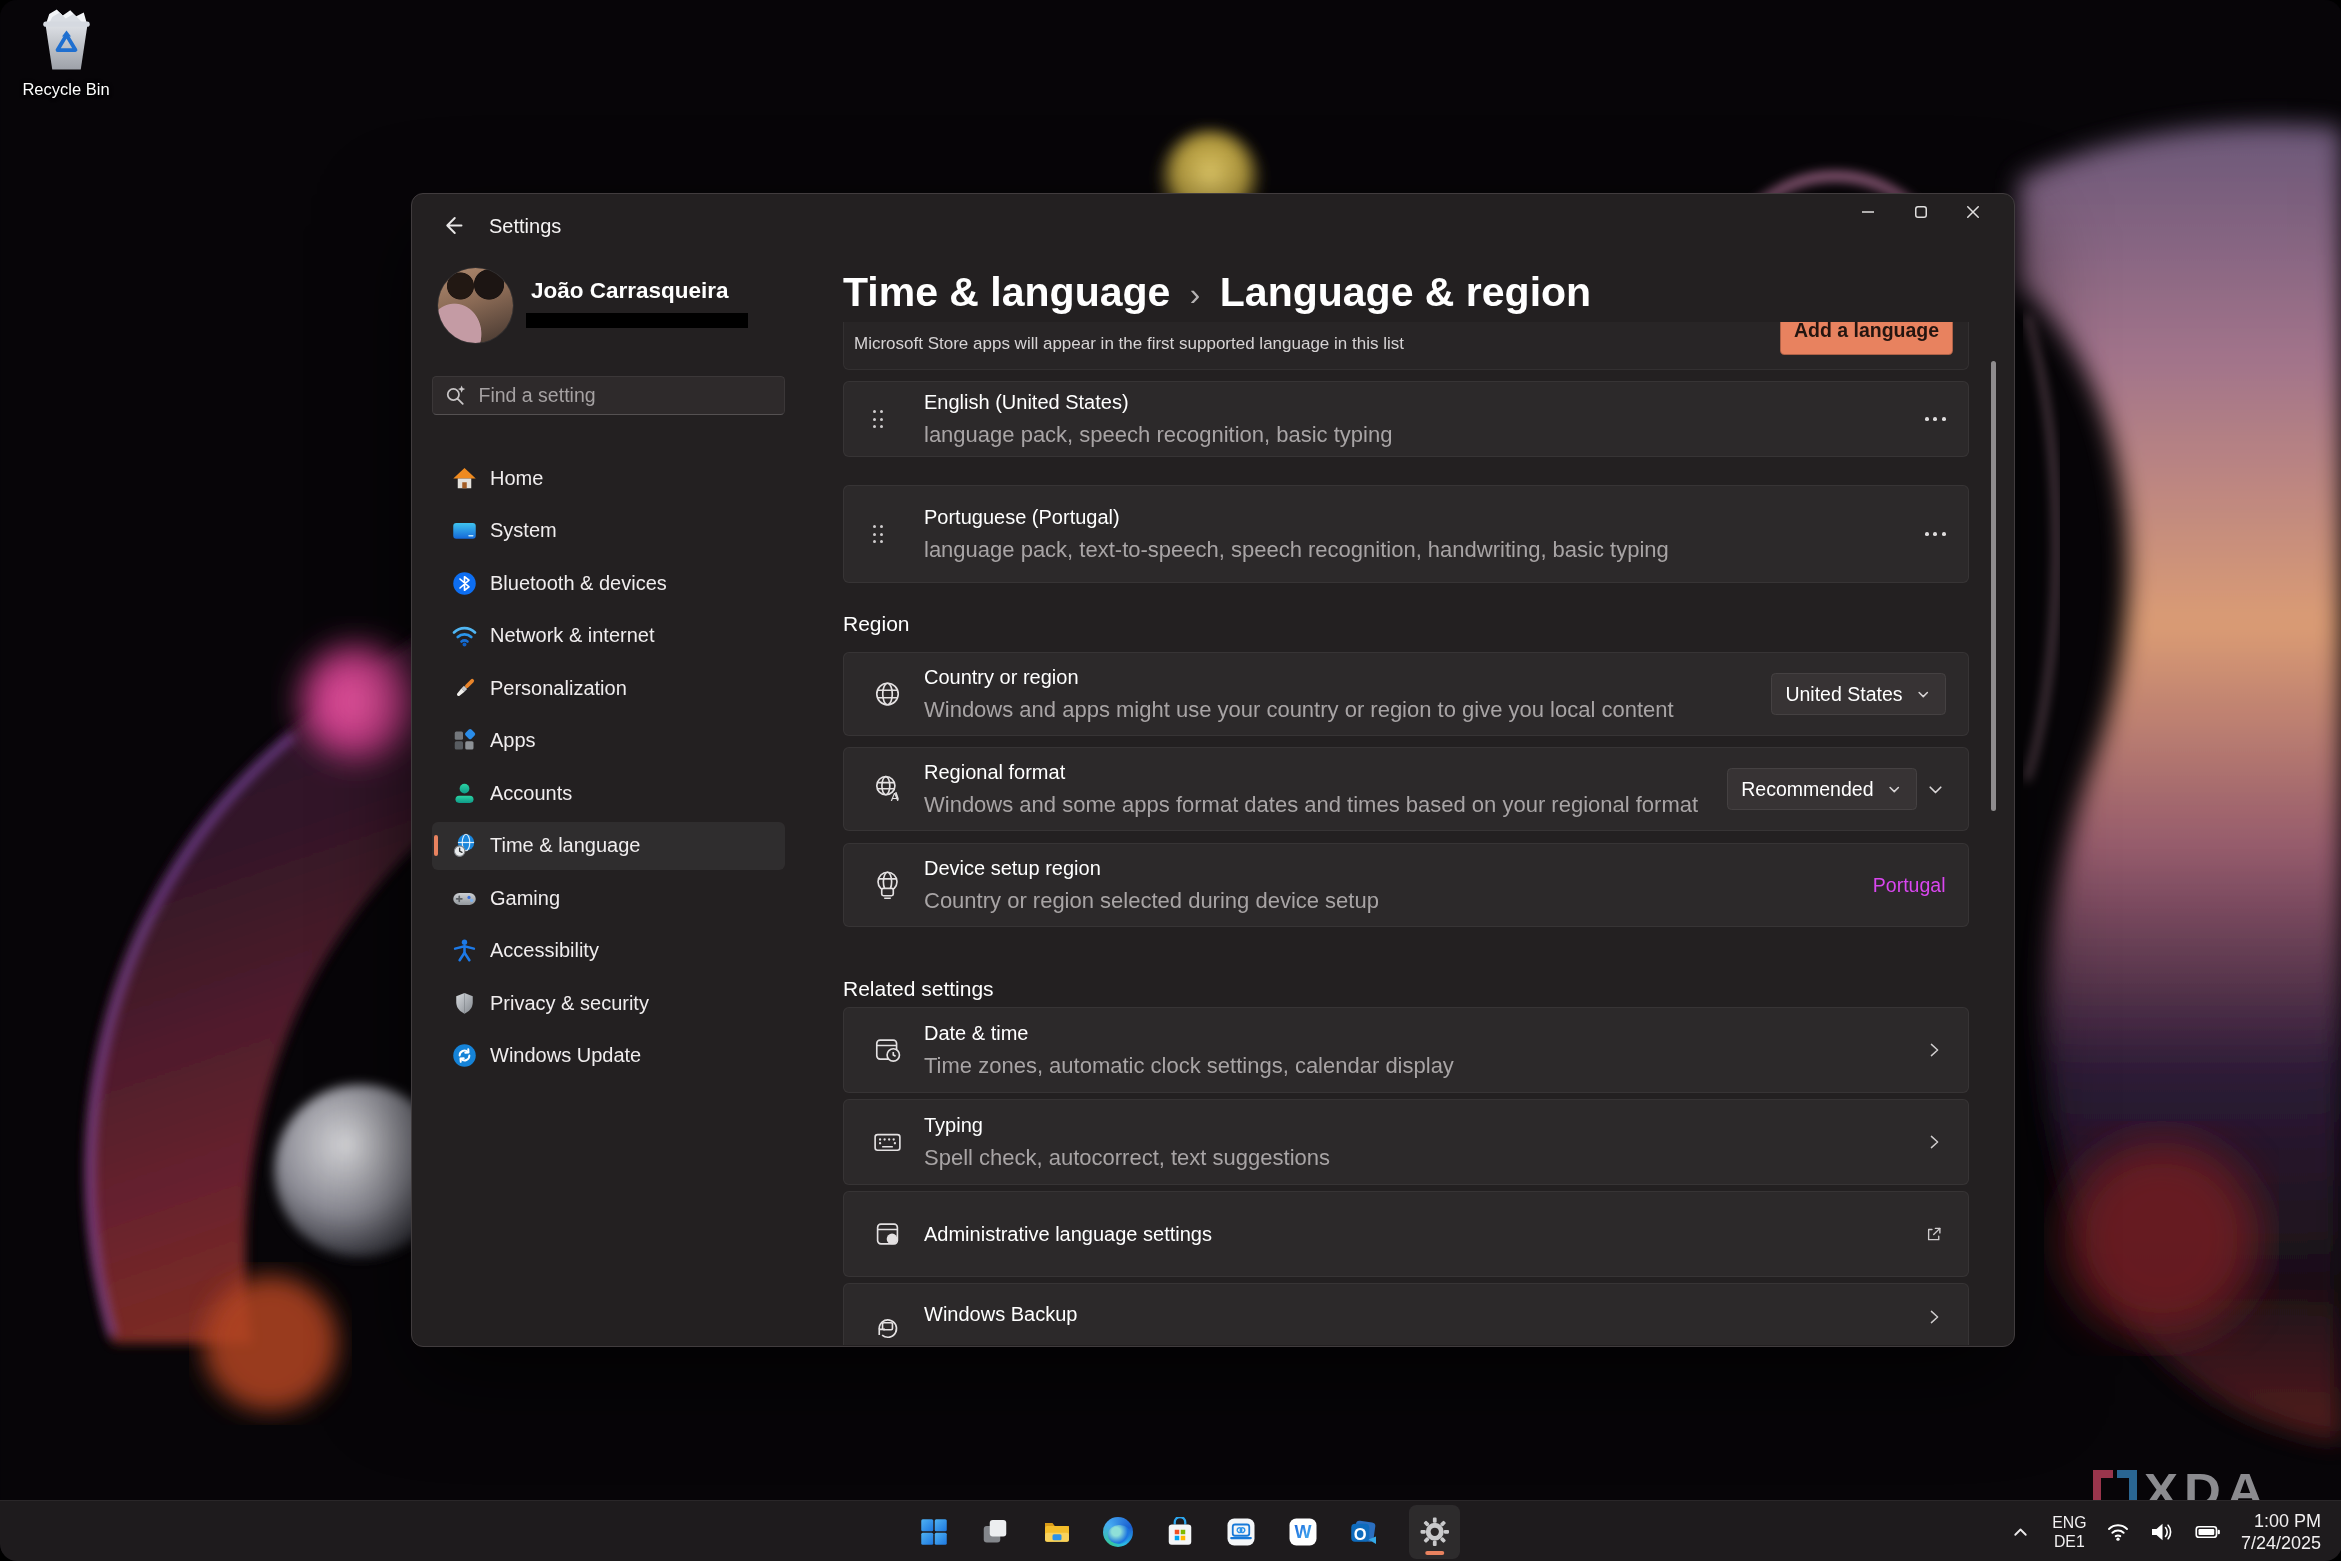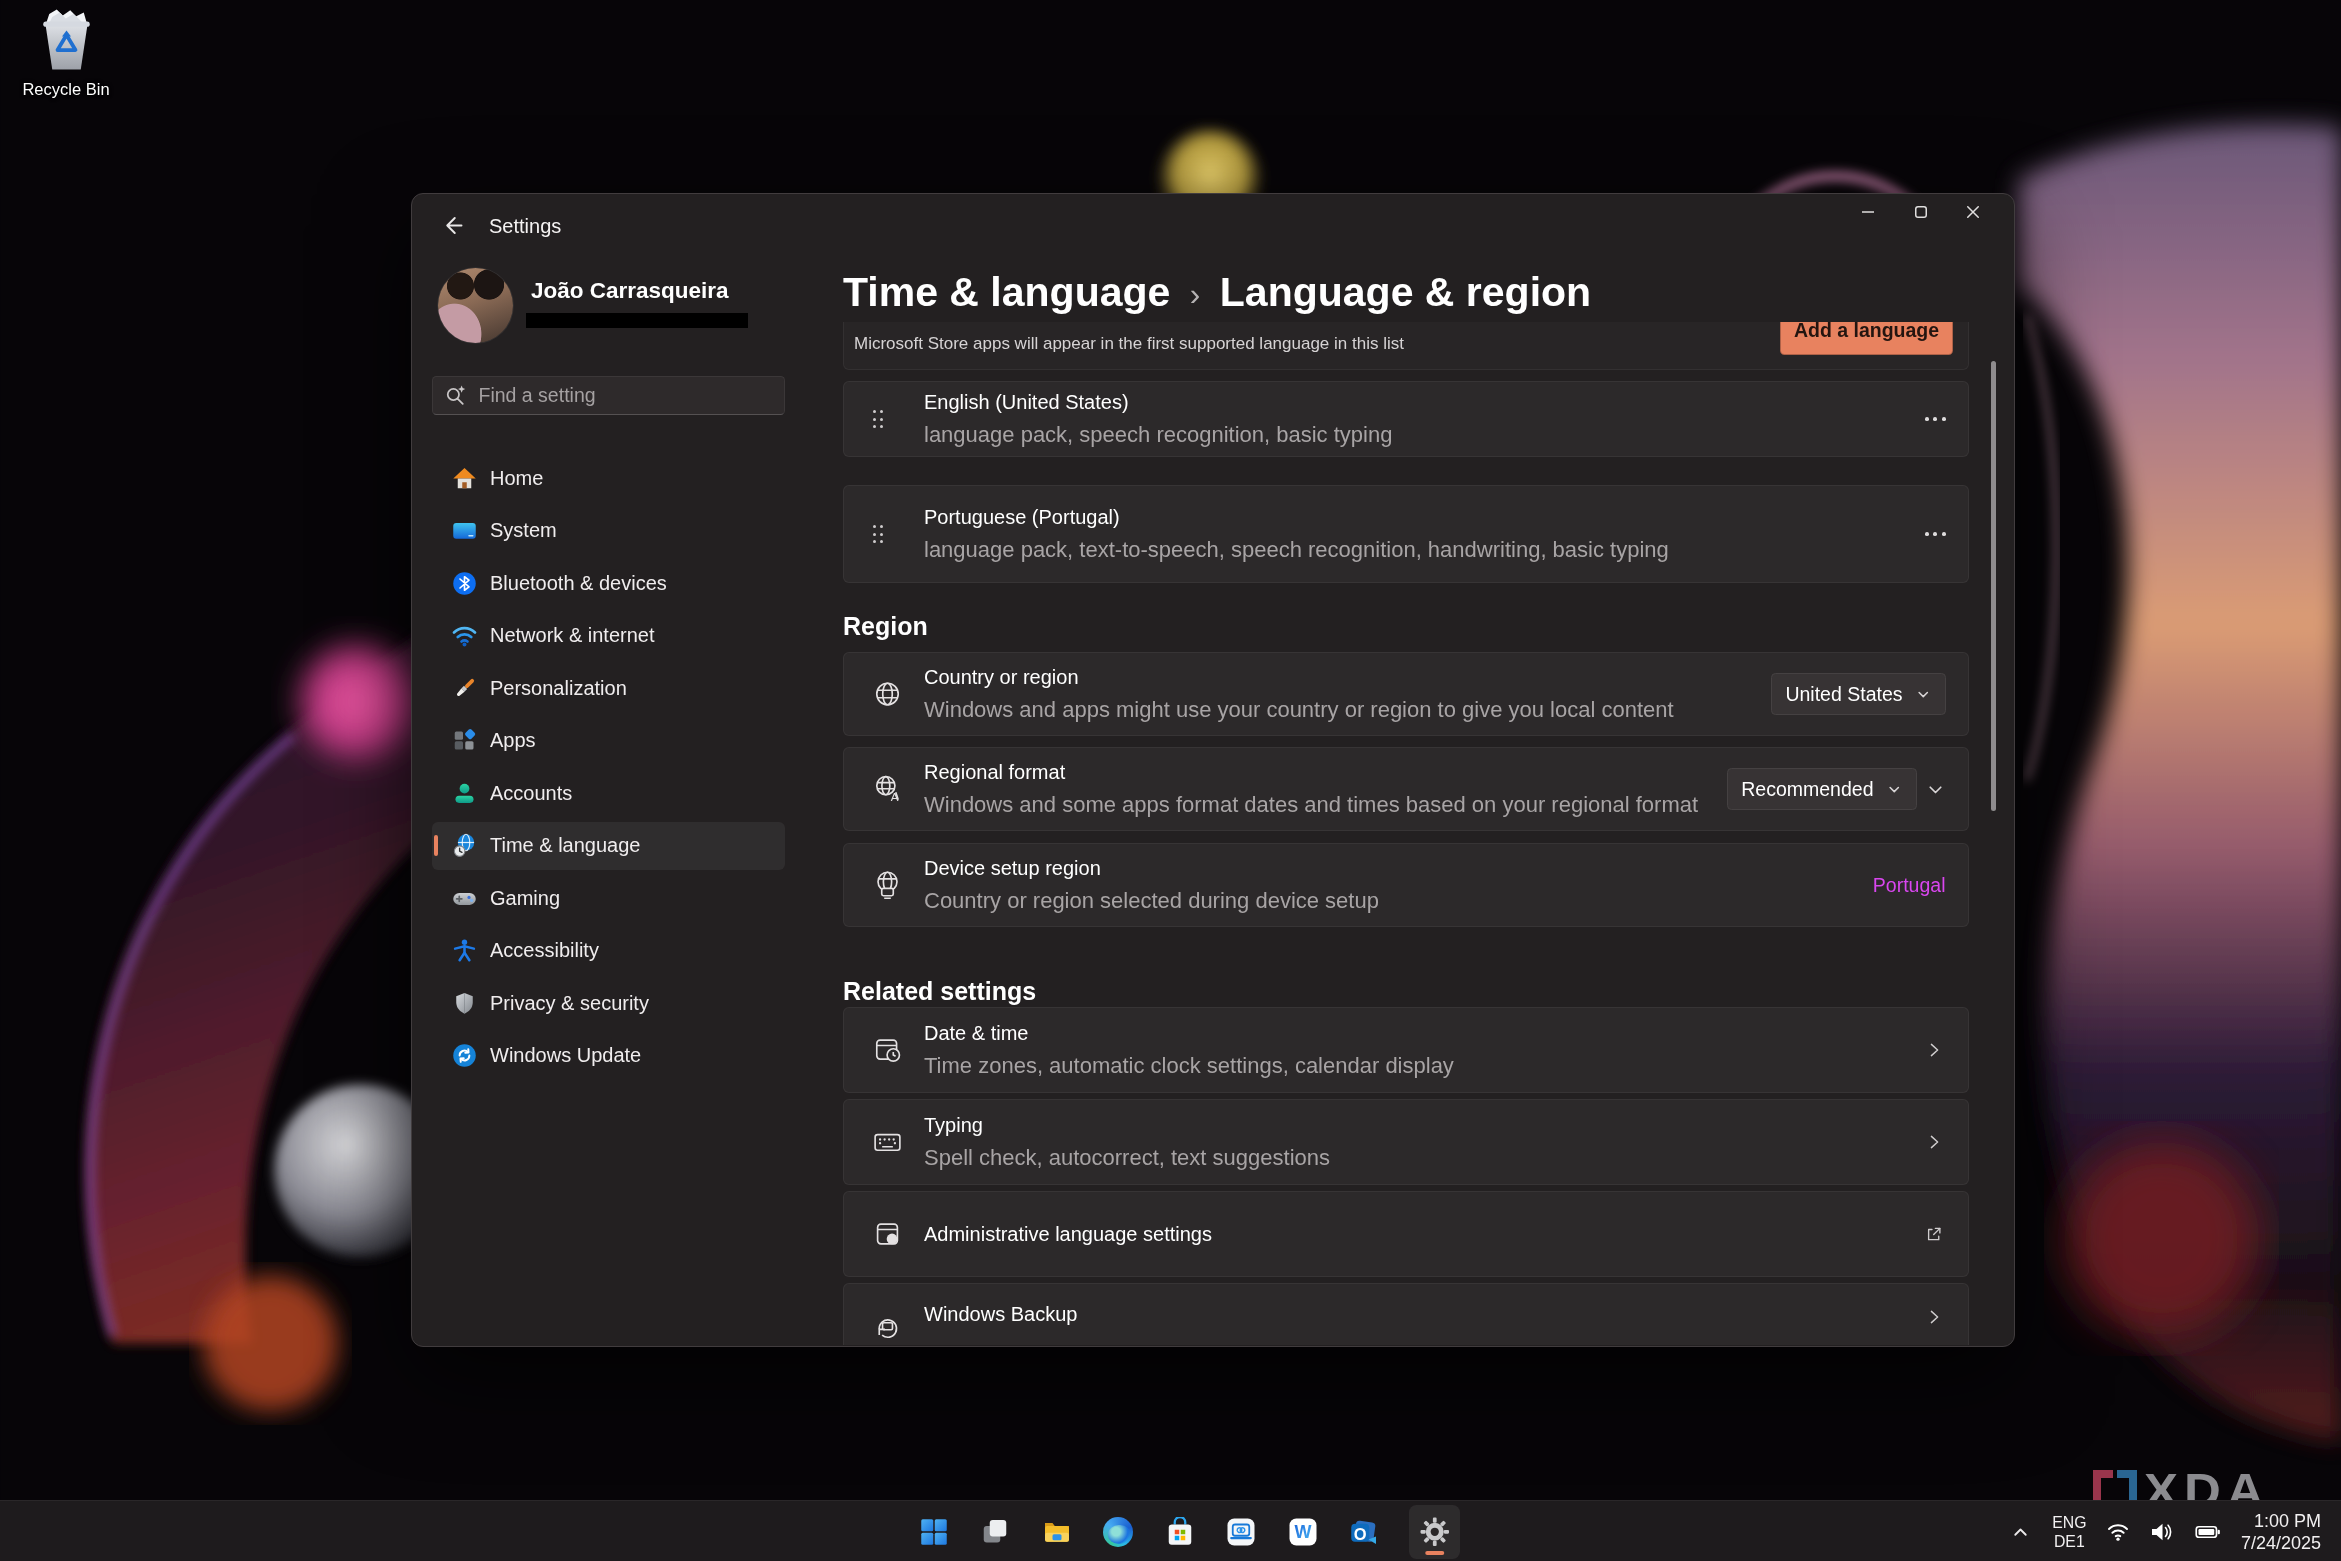--- a/index.html
+++ b/index.html
@@ -1,17 +1,17 @@
 <!DOCTYPE html>
 <html style="font-size:12px"><head>
 <meta charset="utf-8">
 <style>
   html,body{margin:0;padding:0;background:#000;}
   #screen{position:relative;width:2342px;height:1561px;overflow:hidden;background:#070508;
-          font-family:"Liberation Sans",sans-serif;color:#fff;}
+          font-family:"Liberation Sans",sans-serif;color:#fff;border-radius:17px;}
   
   #wallpaper{position:absolute;inset:0;}
   
   .desk-icon{position:absolute;left:13.5px;top:7.5px;width:105px;text-align:center;}
   .desk-icon .lbl{margin-top:3px;font-size:16.5px;color:#fff;text-shadow:0 0.8px 2.3px #000,0 0 4.5px #000;}
   
   #watermark{position:absolute;left:2093px;top:1461px;display:flex;align-items:center;z-index:1;opacity:.92;}
   #watermark .brk{width:19.5px;height:42px;box-sizing:border-box;}
   #watermark .brk.red{border:8.3px solid #a63a52;border-right:none;margin-right:4.5px;}
   #watermark .brk.blue{border:8.3px solid #2d6f9e;border-left:none;margin-right:7.5px;}
@@ -46,21 +46,21 @@
   .navitem .nlabel{margin-left:12px;font-size:20px;color:#f0edee;}
   .navitem.selected{background:rgba(255,255,255,.06);}
   .navitem.selected .pill{position:absolute;left:1.5px;top:13.5px;width:4.5px;height:21px;border-radius:2.3px;background:#E8825F;}
   
   #crumbs{position:absolute;left:431px;top:75px;display:flex;align-items:center;}
   #crumbs .seg{font-size:41px;font-weight:600;color:#fff;}
   #crumbs .sep{font-size:31.5px;color:#b5b2b3;margin:4.5px 19.5px 0 19.5px;}
   #viewport{position:absolute;left:431px;top:128px;width:1148px;height:1023px;overflow:hidden;}
   .card{position:absolute;left:0;width:1126px;box-sizing:border-box;background:#2c292a;
         border:0.8px solid rgba(255,255,255,.055);border-radius:6px;}
-  .sec-header{position:absolute;left:0;font-size:25px;font-weight:700;color:#fff;}
+  .sec-header{position:absolute;left:0;font-size:21px;font-weight:400;color:#fff;}
   .row-icon{position:absolute;left:27px;top:50%;transform:translateY(-50%);width:33px;height:33px;}
   .row-text{position:absolute;left:80px;top:50%;transform:translateY(-50%);}
   .row-title{font-size:20px;color:#fff;}
   .row-desc{font-size:22px;color:#a8a4a5;margin-top:7.5px;}
   .row-right{position:absolute;right:22.5px;top:50%;transform:translateY(-50%);display:flex;align-items:center;}
   .dropdown{height:42px;box-sizing:border-box;background:#373334;border:0.8px solid #454142;border-radius:4.5px;
             display:flex;align-items:center;padding:0 13.5px;font-size:19.5px;color:#fff;}
   .dropdown .dd-chev{margin-left:12px;display:flex;}
   .value-text{font-size:19.5px;color:#d946ef;}
   .dots-handle{position:absolute;left:28.5px;top:50%;transform:translateY(-50%);

